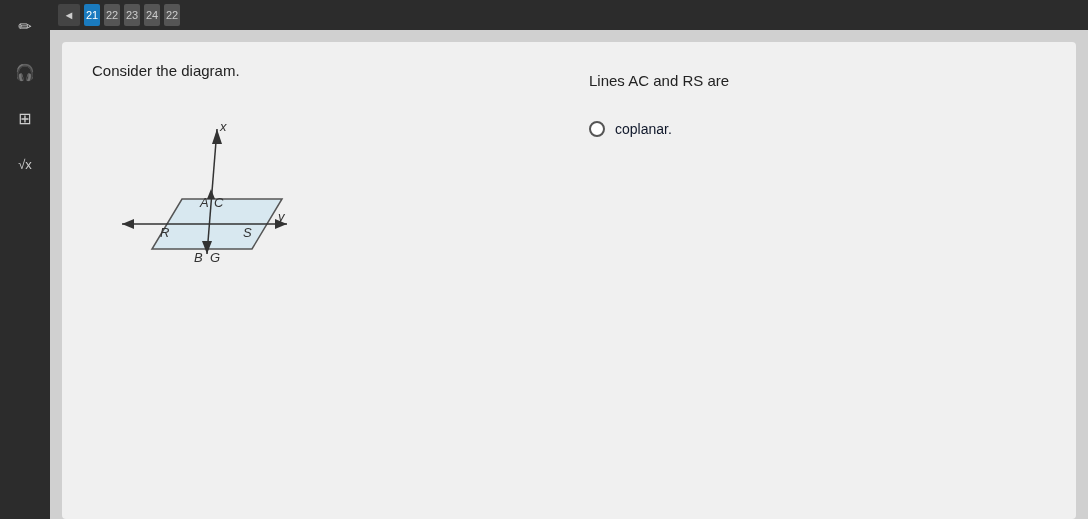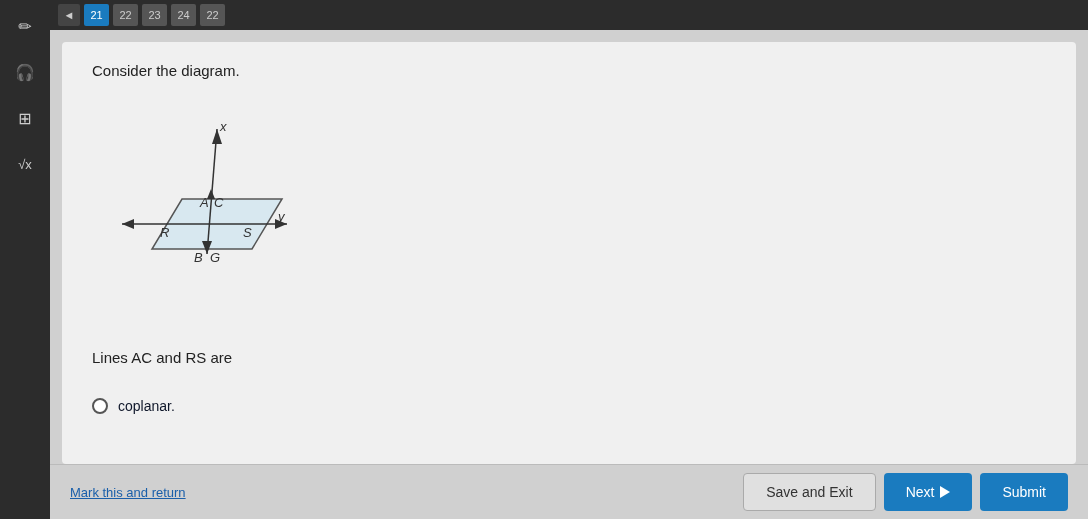--- a/index.html
+++ b/index.html
@@ -54,21 +54,21 @@
       right: 0;
       height: 30px;
       background: #2c2c2c;
       display: flex;
       align-items: center;
       padding: 0 8px;
       gap: 4px;
     }
 
     .nav-btn {
-      width: 25px;
+      width: 16px;
       height: 22px;
       background: #555;
       border: none;
       color: #ccc;
       font-size: 11px;
       cursor: pointer;
       border-radius: 2px;
       display: flex;
       align-items: center;
       justify-content: center;
@@ -94,21 +94,20 @@
       flex-direction: column;
     }
 
     .question-card {
       flex: 1;
       background: #f0f0f0;
       margin: 12px 12px 0 12px;
       border-radius: 4px;
       padding: 20px 30px;
       display: flex;
-      flex-direction: column;
       gap: 40px;
       position: relative;
       justify-content: space-between;
     }
 
     .left-section {
       flex: 1;
       display: flex;
       flex-direction: column;
     }
@@ -305,26 +304,15 @@
           <div class="radio-circle"></div>
           <span class="option-label">coplanar.</span>
         </div>
 
 
 
       </div>
 
     </div>
 
-    <div class="bottom-bar">
-      <a class="mark-return-link">Mark this and return</a>
-      <div class="bottom-buttons">
-        <button class="btn-save">Save and Exit</button>
-        <button class="btn-next">
-          <span>Next</span>
-          <span class="arrow-right"></span>
-        </button>
-        <button class="btn-submit">Submit</button>
-      </div>
-    </div>
   </div>
 
 </div>
 
 </body></html>

